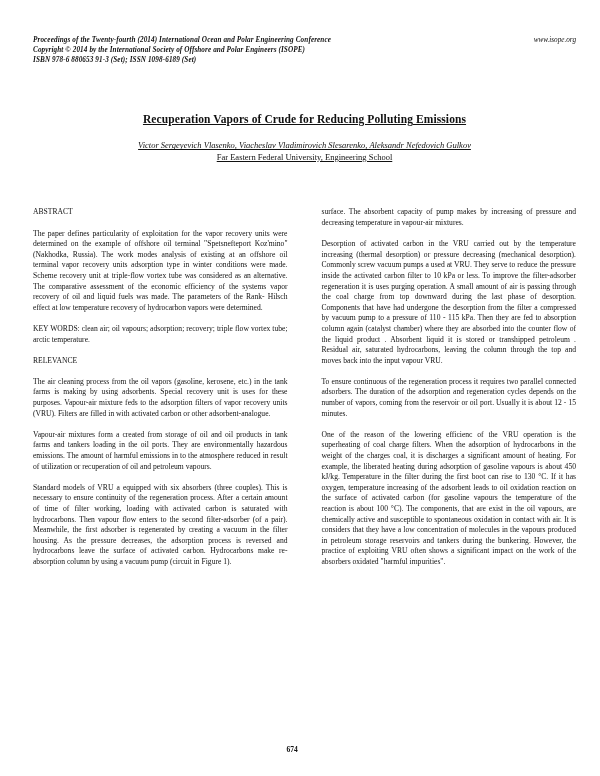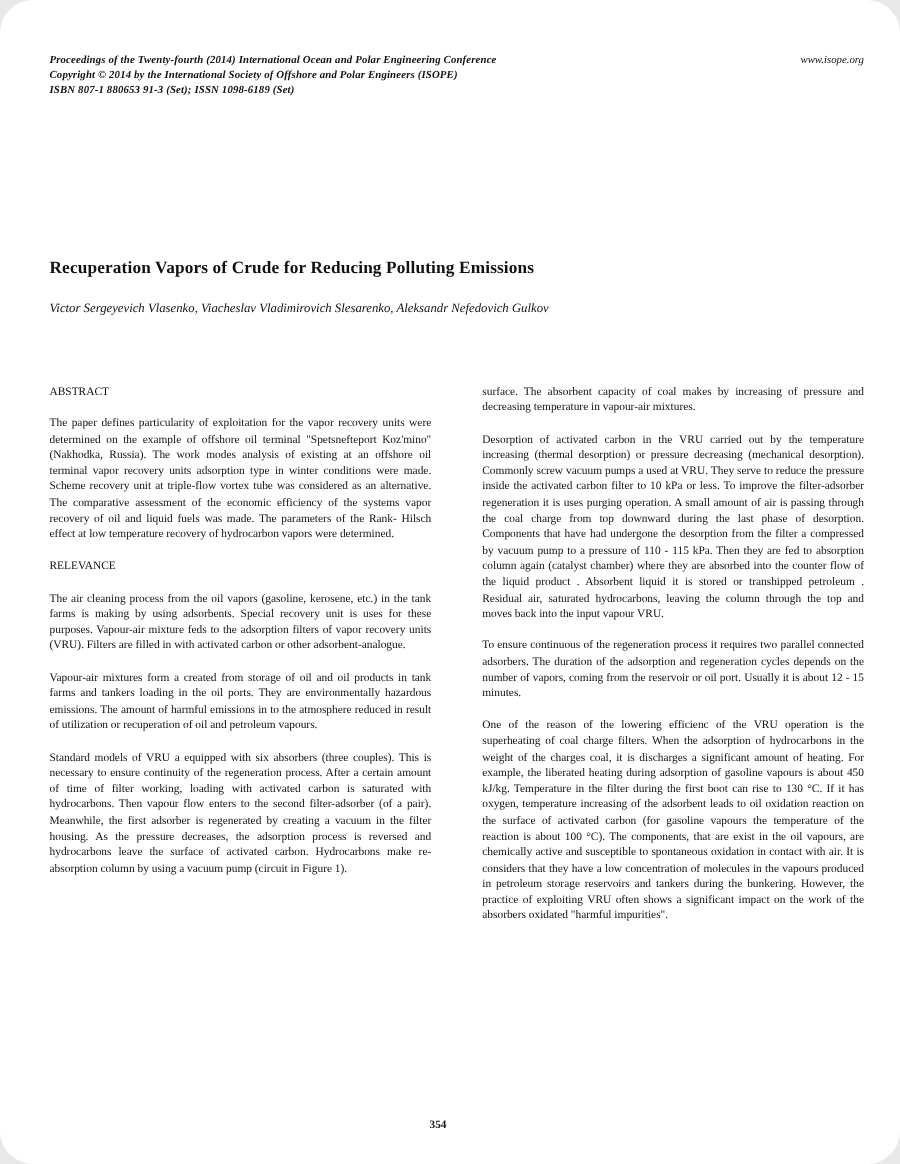--- a/index.html
+++ b/index.html
@@ -7,21 +7,20 @@
     position: relative;
     width: 600px;
     height: 776px;
     margin: 0 auto;
     background: #ffffff;
     box-sizing: border-box;
     padding: 36px 24px 0 33px;
     font-family: "Liberation Serif", serif;
     color: #111111;
     overflow: hidden;
-    border-radius: 22px;
   }
   
   .header {
     display: flex;
     justify-content: space-between;
     align-items: flex-start;
   }
   .header-left {
     font-size: 7.2px;
     line-height: 9.8px;
@@ -30,21 +29,21 @@
     letter-spacing: 0.1px;
   }
   .header-right {
     font-size: 7.2px;
     line-height: 9.8px;
     font-weight: normal;
     font-style: italic;
     white-space: nowrap;
   }
   
-  .title-block { margin-top: 108px; text-align: left; }
+  .title-block { margin-top: 48px; text-align: center; text-decoration: underline; }
   .paper-title { font-size: 11.5px; font-weight: bold; letter-spacing: 0.1px; }
   .authors { margin-top: 15px; font-size: 8.5px; font-style: italic; line-height: 11.5px; }
   .affil { font-size: 8.5px; line-height: 11.5px; }
   
   .columns { display: flex; gap: 34px; margin-top: 44px; }
   .col {
     width: 263px;
     font-size: 7.6px;
     line-height: 10.6px;
     text-align: justify;
@@ -71,45 +70,47 @@
 </style>
 </head>
 <body>
 
 <div class="page">
 
   <div class="header">
     <div class="header-left">
       <div>Proceedings of the Twenty-fourth (2014) International Ocean and Polar Engineering Conference</div>
       <div>Copyright © 2014 by the International Society of Offshore and Polar Engineers (ISOPE)</div>
-      <div>ISBN 807-1 880653 91-3 (Set); ISSN 1098-6189 (Set)</div>
+      <div>ISBN 978-6 880653 91-3 (Set); ISSN 1098-6189 (Set)</div>
     </div>
     <div class="header-right">www.isope.org</div>
   </div>
 
   <div class="title-block">
     <div class="paper-title">Recuperation Vapors of Crude for Reducing Polluting Emissions</div>
     <div class="authors">Victor Sergeyevich Vlasenko, Viacheslav Vladimirovich Slesarenko, Aleksandr Nefedovich Gulkov</div>
+    <div class="affil">Far Eastern Federal University, Engineering School</div>
   </div>
 
   <div class="columns">
 
     <div class="col">
       <h2 class="sect-heading">ABSTRACT</h2>
       <p>The paper defines particularity of exploitation for the vapor recovery units were determined on the example of offshore oil terminal "Spetsnefteport Koz'mino" (Nakhodka, Russia). The work modes analysis of existing at an offshore oil terminal vapor recovery units adsorption type in winter conditions were made. Scheme recovery unit at triple-flow vortex tube was considered as an alternative. The comparative assessment of the economic efficiency of the systems vapor recovery of oil and liquid fuels was made. The parameters of the Rank- Hilsch effect at low temperature recovery of hydrocarbon vapors were determined.</p>
+      <p>KEY WORDS: clean air; oil vapours; adsorption; recovery; triple flow vortex tube; arctic temperature.</p>
       <h2 class="sect-heading">RELEVANCE</h2>
       <p>The air cleaning process from the oil vapors (gasoline, kerosene, etc.) in the tank farms is making by using adsorbents. Special recovery unit is uses for these purposes. Vapour-air mixture feds to the adsorption filters of vapor recovery units (VRU). Filters are filled in with activated carbon or other adsorbent-analogue.</p>
       <p>Vapour-air mixtures form a created from storage of oil and oil products in tank farms and tankers loading in the oil ports. They are environmentally hazardous emissions. The amount of harmful emissions in to the atmosphere reduced in result of utilization or recuperation of oil and petroleum vapours.</p>
       <p>Standard models of VRU a equipped with six absorbers (three couples). This is necessary to ensure continuity of the regeneration process. After a certain amount of time of filter working, loading with activated carbon is saturated with hydrocarbons. Then vapour flow enters to the second filter-adsorber (of a pair). Meanwhile, the first adsorber is regenerated by creating a vacuum in the filter housing. As the pressure decreases, the adsorption process is reversed and hydrocarbons leave the surface of activated carbon. Hydrocarbons make re-absorption column by using a vacuum pump (circuit in Figure 1).</p>
     </div>
 
     <div class="col">
-      <p>surface. The absorbent capacity of coal makes by increasing of pressure and decreasing temperature in vapour-air mixtures.</p>
+      <p>surface. The absorbent capacity of pump makes by increasing of pressure and decreasing temperature in vapour-air mixtures.</p>
       <p>Desorption of activated carbon in the VRU carried out by the temperature increasing (thermal desorption) or pressure decreasing (mechanical desorption). Commonly screw vacuum pumps a used at VRU. They serve to reduce the pressure inside the activated carbon filter to 10 kPa or less. To improve the filter-adsorber regeneration it is uses purging operation. A small amount of air is passing through the coal charge from top downward during the last phase of desorption. Components that have had undergone the desorption from the filter a compressed by vacuum pump to a pressure of 110 - 115 kPa. Then they are fed to absorption column again (catalyst chamber) where they are absorbed into the counter flow of the liquid product . Absorbent liquid it is stored or transhipped petroleum . Residual air, saturated hydrocarbons, leaving the column through the top and moves back into the input vapour VRU.</p>
       <p>To ensure continuous of the regeneration process it requires two parallel connected adsorbers. The duration of the adsorption and regeneration cycles depends on the number of vapors, coming from the reservoir or oil port. Usually it is about 12 - 15 minutes.</p>
       <p>One of the reason of the lowering efficienc of the VRU operation is the superheating of coal charge filters. When the adsorption of hydrocarbons in the weight of the charges coal, it is discharges a significant amount of heating. For example, the liberated heating during adsorption of gasoline vapours is about 450 kJ/kg. Temperature in the filter during the first boot can rise to 130 °C. If it has oxygen, temperature increasing of the adsorbent leads to oil oxidation reaction on the surface of activated carbon (for gasoline vapours the temperature of the reaction is about 100 °C). The components, that are exist in the oil vapours, are chemically active and susceptible to spontaneous oxidation in contact with air. It is considers that they have a low concentration of molecules in the vapours produced in petroleum storage reservoirs and tankers during the bunkering. However, the practice of exploiting VRU often shows a significant impact on the work of the absorbers oxidated "harmful impurities".</p>
     </div>
 
   </div>
 
-  <div class="footer">354</div>
+  <div class="footer">674</div>
 
 </div>
 
 </body></html>

